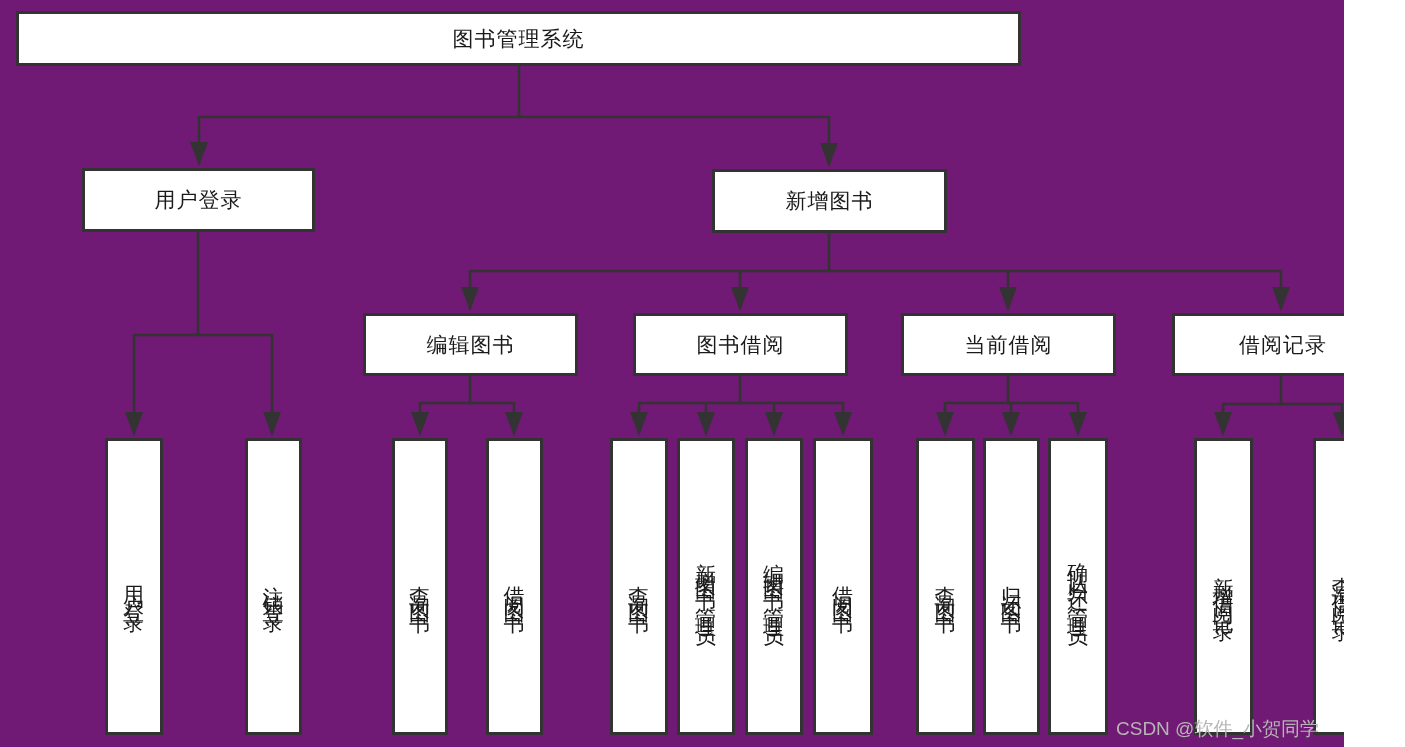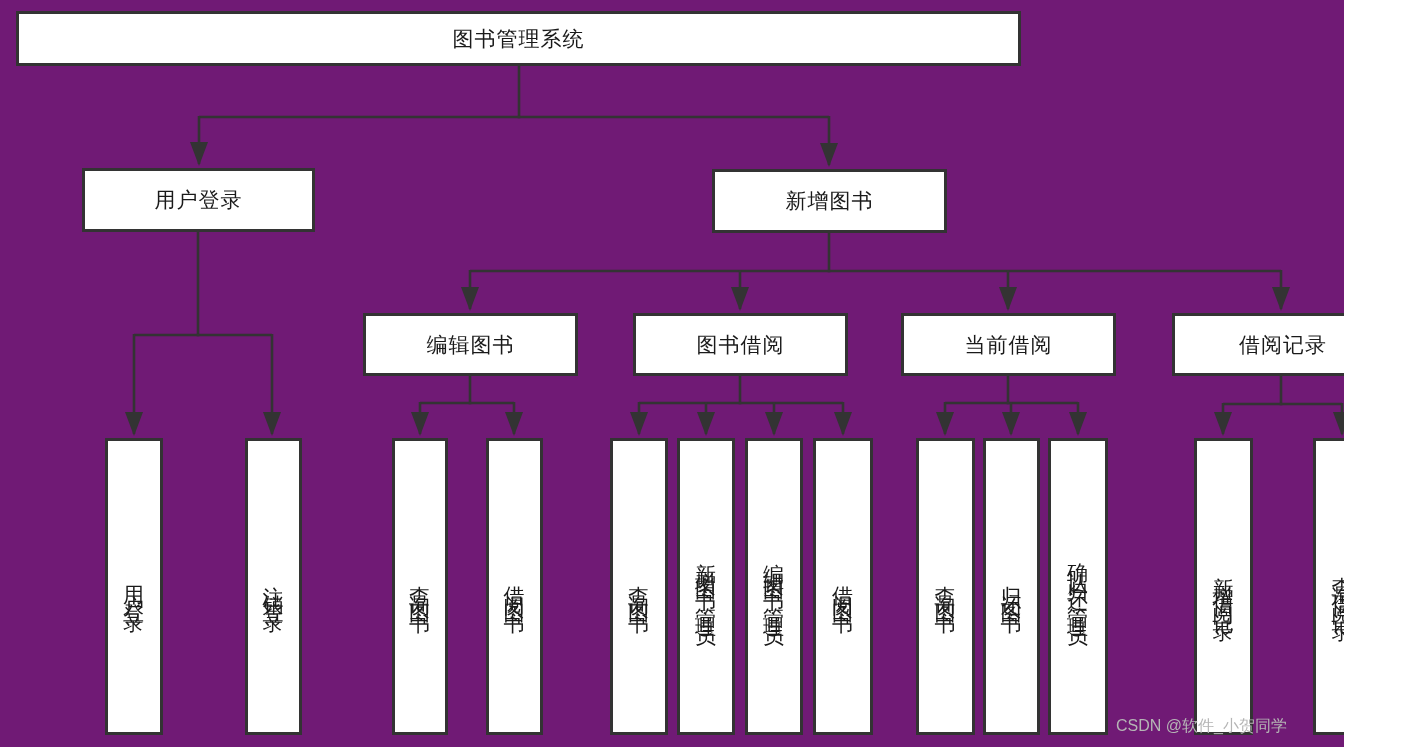--- a/index.html
+++ b/index.html
@@ -33,21 +33,21 @@
     letter-spacing:9px;
     line-height:1.0;
     font-size:21px;
     padding:4px 0;
   }
   .watermark{
     position:absolute;
     left:1116px;
     top:716px;
     z-index:5;
-    font-size:16px;
+    font-size:19px;
     color:#b5b5b5;
     white-space:nowrap;
   }
 </style>
 </head>
 <body>
 
 <div id="canvas">
 
   <svg id="connectors" width="1405" height="747" viewBox="0 0 1405 747">

